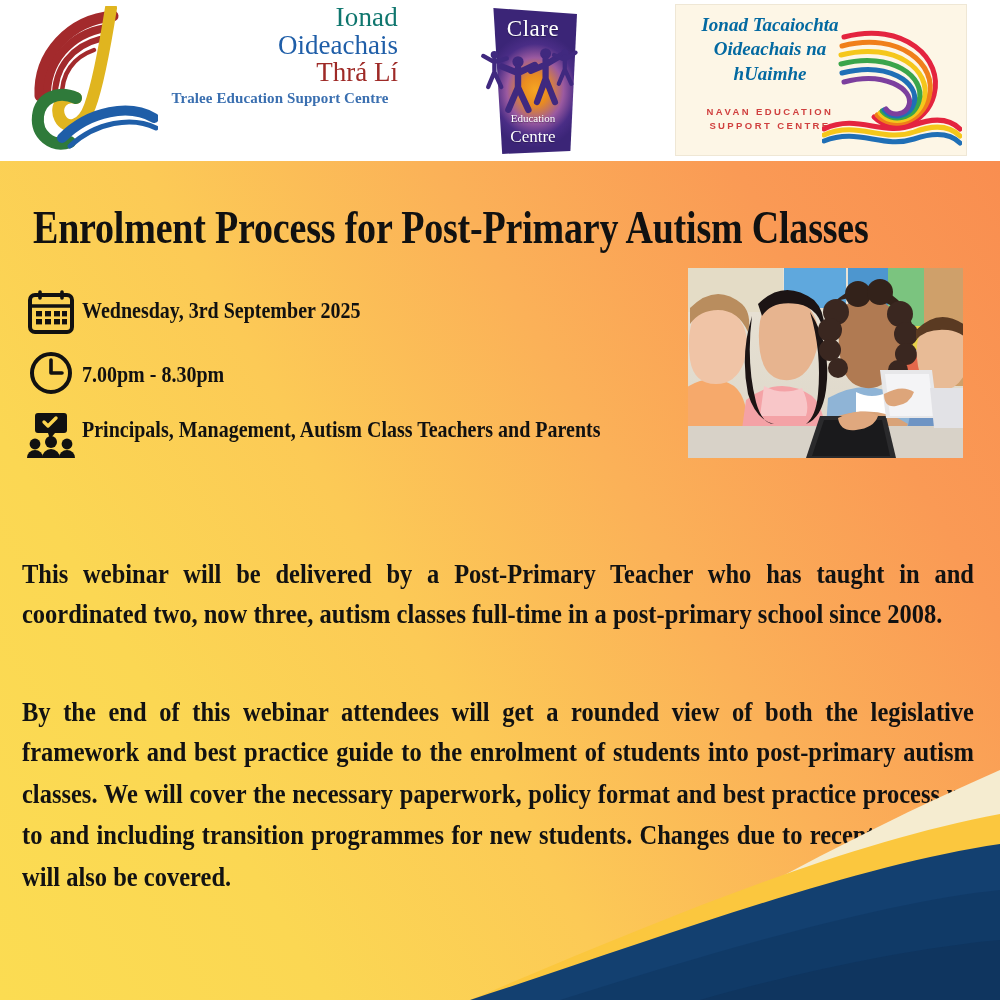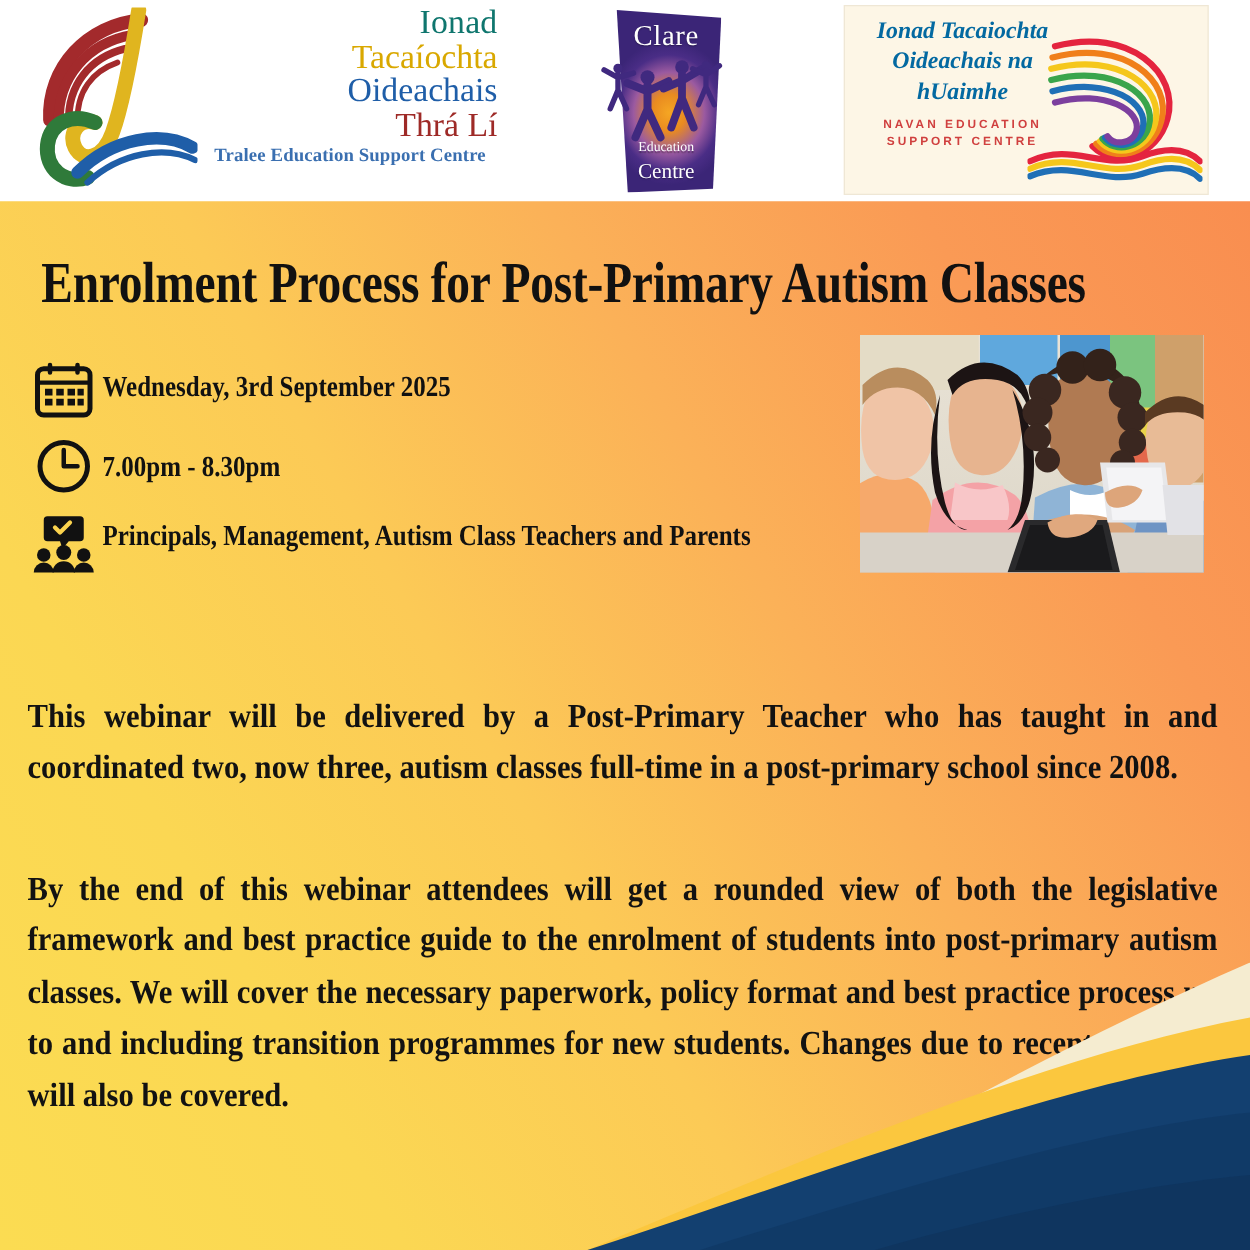--- a/index.html
+++ b/index.html
@@ -81,21 +81,21 @@
   .navan-text {
     position: absolute; left: 10px; top: 8px; width: 168px;
     text-align: center;
   }
   .nv-line {
     font-family: "Liberation Serif", serif;
     font-style: italic; font-weight: bold;
     font-size: 19px; color: #0369a1; line-height: 1.28;
   }
   .nv-sub {
-    margin-top: 7px; color: #d0403f;
+    margin-top: 19px; color: #d0403f;
     font-family: "Liberation Sans", sans-serif;
     font-size: 9.5px; font-weight: bold; letter-spacing: 2.4px;
     line-height: 1.5;
   }
   .navan-swirl { position: absolute; right: 4px; top: 20px; width: 140px; height: 128px; }
 
   
   .body-bg {
     position: absolute; top: 161px; left: 0;
     width: 1000px; height: 839px;
@@ -187,21 +187,20 @@
         <path d="M88 22 C52 28 28 56 29 92" fill="none" stroke="#a32a2c" stroke-width="8" stroke-linecap="round"></path>
         <path d="M82 33 C54 40 36 62 37 92" fill="none" stroke="#a32a2c" stroke-width="6" stroke-linecap="round"></path>
         <path d="M76 44 C56 51 43 67 44 92" fill="none" stroke="#a32a2c" stroke-width="4.5" stroke-linecap="round"></path>
         <path d="M93 2 C86 46 80 78 72 100 C64 122 48 124 42 112 C36 100 46 88 58 92" fill="none" stroke="#e0b51f" stroke-width="12" stroke-linecap="round"></path>
         <path d="M58 92 C40 84 22 92 20 110 C18 129 34 142 52 136" fill="none" stroke="#2f7a3a" stroke-width="12" stroke-linecap="round"></path>
         <path d="M44 132 C72 104 112 98 136 112" fill="none" stroke="#1f5ea8" stroke-width="10" stroke-linecap="round"></path>
         <path d="M52 140 C78 116 114 110 138 122" fill="none" stroke="#1f5ea8" stroke-width="5" stroke-linecap="round"></path>
       </svg>
       <div class="tralee-text">
         <div class="tl1">Ionad</div>
-        <div class="tl2">Tacaíochta</div>
         <div class="tl3">Oideachais</div>
         <div class="tl4">Thrá Lí</div>
         <div class="tl5">Tralee Education Support Centre</div>
       </div>
     </div>
 
     <div class="logo-slot clare">
       <div class="clare-wrap">
         <div class="clare-body"></div>
         <svg class="clare-figs" viewBox="0 0 110 152">

